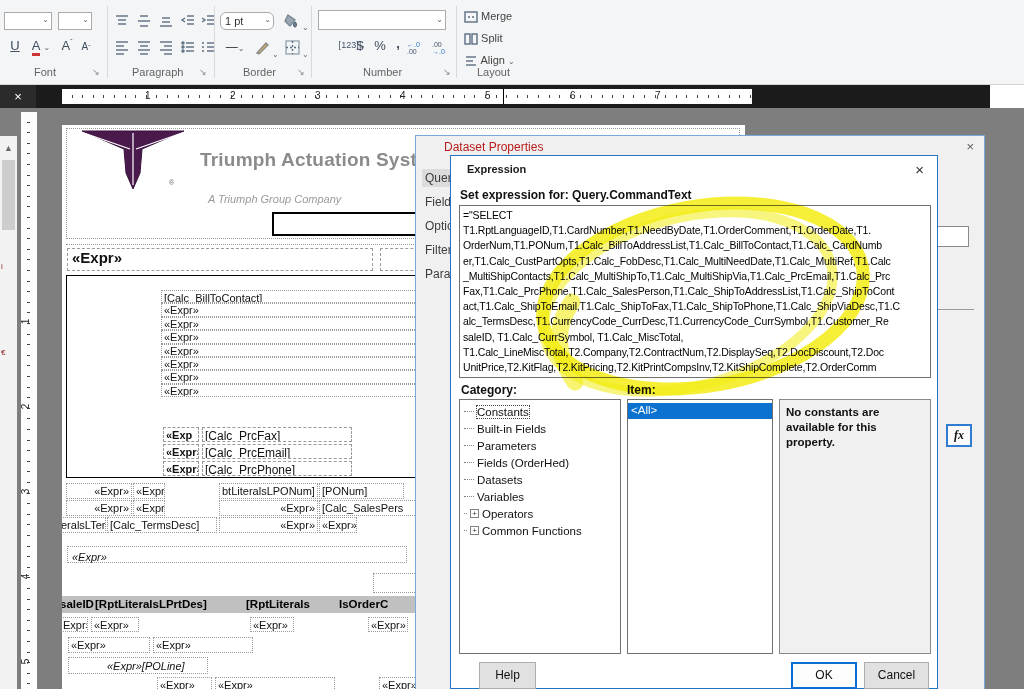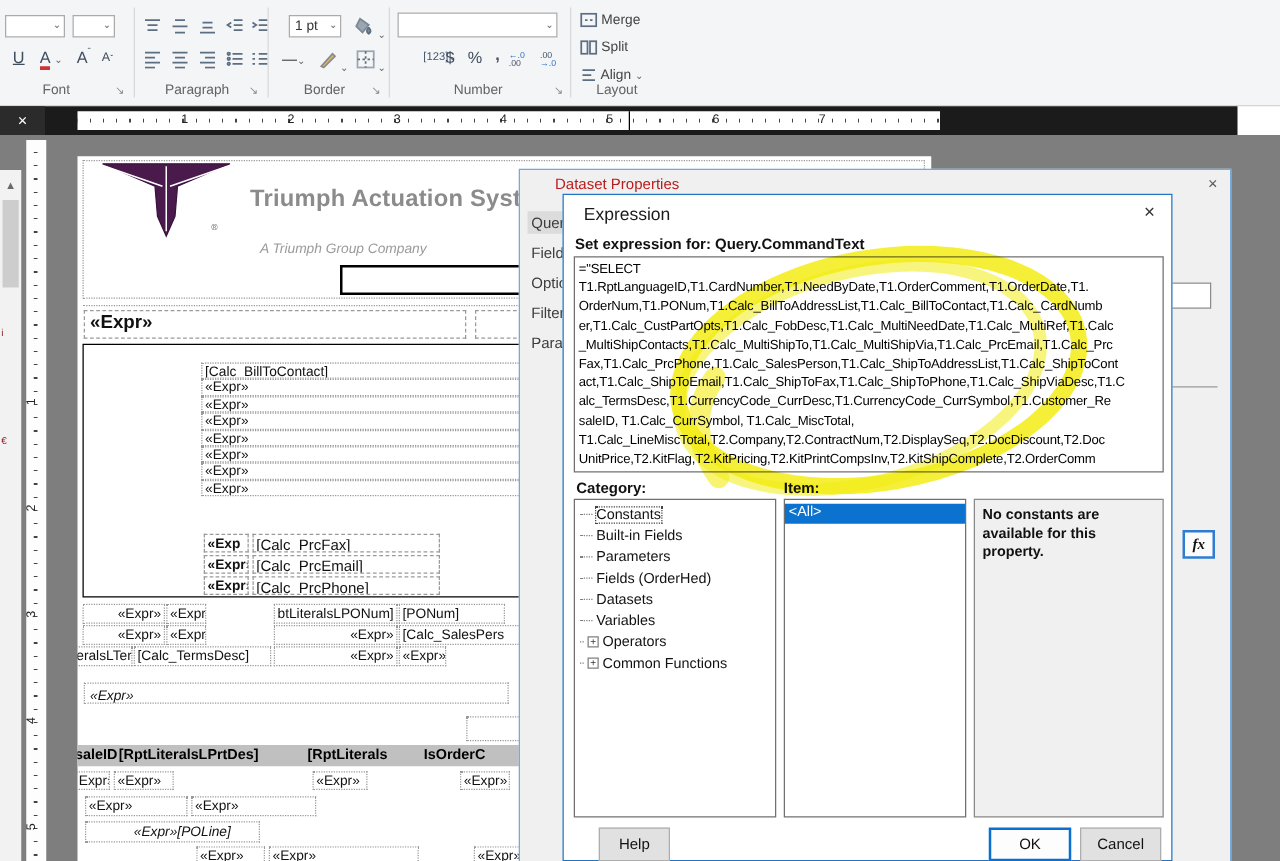--- a/index.html
+++ b/index.html
@@ -59,21 +59,21 @@
   .ds-dialog { left:415px; top:135px; width:570px; height:560px; background:#f0f0f0; border:1px solid #76a9dc; z-index:10; }
   .ds-title { position:absolute; left:28px; top:4px; font-size:12px; color:#b91c1c; }
   .ds-close { position:absolute; right:10px; top:3px; font-size:13px; color:#5a5a5a; }
   .ds-tab { position:absolute; left:6px; width:52px; height:18px; font-size:12px; color:#3c3c3c; padding-left:3px; line-height:18px; white-space:nowrap; }
   .ds-tab.sel { background:#dcdcdc; }
   .ds-input { position:absolute; left:520px; top:90px; width:33px; height:21px; background:#fff; border:1px solid #8a8a8a; }
   .ds-hr { position:absolute; left:518px; top:173px; width:40px; border-top:1px solid #9a9a9a; }
   .fx-btn { position:absolute; left:530px; top:288px; width:26px; height:23px; background:#fbfbfb; border:2px solid #2f7cd1; font-family:"Liberation Serif", serif; font-style:italic; font-weight:bold; font-size:12px; text-align:center; line-height:19px; color:#111; }
 
   .ex-dialog { left:450px; top:155px; width:488px; height:534px; background:#fff; border:1px solid #2173c4; z-index:20; }
-  .ex-title { position:absolute; left:16px; top:7px; font-size:14px; color:#1a1a1a; }
+  .ex-title { position:absolute; left:16px; top:7px; font-size:11px; color:#1a1a1a;font-weight:bold; }
   .ex-close { position:absolute; right:13px; top:5px; font-size:15px; color:#333; }
   .ex-setlabel { position:absolute; left:9px; top:32px; font-size:12px; font-weight:600; color:#111; }
   .ex-text { position:absolute; left:8px; top:49px; width:472px; height:173px; border:1px solid #707070; background:#fff; padding:2px 3px; overflow:hidden; }
   .ex-line { font-size:10.5px; letter-spacing:-0.15px; line-height:15.2px; color:#000; white-space:nowrap; }
   .ex-sec-label { position:absolute; font-size:12px; font-weight:600; color:#111; }
   .listbox { position:absolute; top:243px; height:255px; background:#fff; border:1px solid #707070; overflow:hidden; }
   .cat-row { position:relative; height:17px; display:flex; align-items:center; font-size:11.5px; color:#111; padding-left:4px; white-space:nowrap; }
   .tree-dash { width:10px; border-top:1px dotted #808080; margin-right:3px; flex:none; }
   .plusbox { display:none; width:9px; height:9px; border:1px solid #808080; background:#fff; font-size:8px; line-height:7px; text-align:center; color:#333; margin-right:3px; flex:none; }
   .cat-row.expandable .plusbox { display:inline-block; }
@@ -169,21 +169,21 @@
           <line x1="2" y1="8" x2="4" y2="8"></line>
           <line x1="2" y1="12" x2="4" y2="12"></line>
           <line x1="7" y1="4" x2="14" y2="4"></line>
           <line x1="7" y1="8" x2="14" y2="8"></line>
           <line x1="7" y1="12" x2="14" y2="12"></line>
         </svg></span>
     <div class="glabel" style="left:132px;">Paragraph</div>
     <div class="launcher" style="left:199px;">↘</div>
     <div class="rdiv" style="left:214px;"></div>
 
-    <div class="combo" style="left:231px;top:12px;width:42px;height:18px;padding:2px 4px;"><span>1 pt</span><span class="chev">⌄</span></div>
+    <div class="combo" style="left:220px;top:12px;width:54px;height:18px;padding:2px 4px;border-radius:6px;"><span>1 pt</span><span class="chev">⌄</span></div>
     <span class="ic abs" style="left:282px;top:12px;"><svg class="icsvg" width="20" height="18">
           <path d="M6 3 L13 8 L8 14 L3 9 Z" style="fill:#9aa7b3;stroke:#7a8794;"></path>
           <path d="M13 10 q3 3 0 5 q-3 -2 0 -5" style="fill:#7a8794;"></path>
         </svg><span style="font-size:8px;color:#666;">⌄</span></span>
     <div class="rbtn" style="left:220px;top:40px;width:30px;font-size:12px;color:#333;"><span>—</span><span style="font-size:8px;color:#666;">⌄</span></div>
     <span class="ic abs" style="left:254px;top:39px;"><svg class="icsvg" width="18" height="18">
           <path d="M3 14 L12 4 L14 6 L5 15 Z" style="fill:#d8b36a;stroke:#8a8a8a;"></path>
         </svg><span style="font-size:8px;color:#666;">⌄</span></span>
     <span class="ic abs" style="left:284px;top:39px;"><svg class="icsvg" width="18" height="18">
           <rect x="2" y="2" width="13" height="13" style="stroke:#9aa7b3;"></rect>

